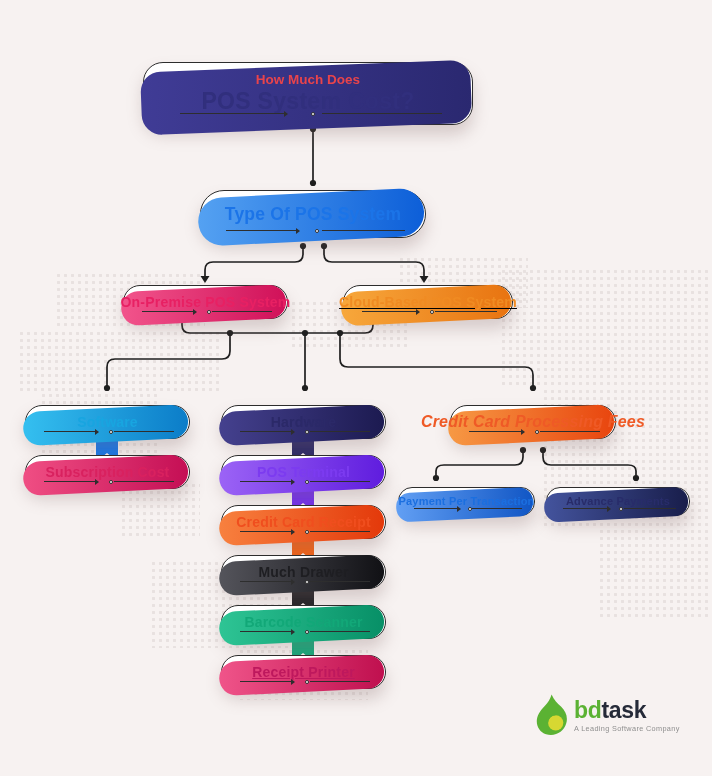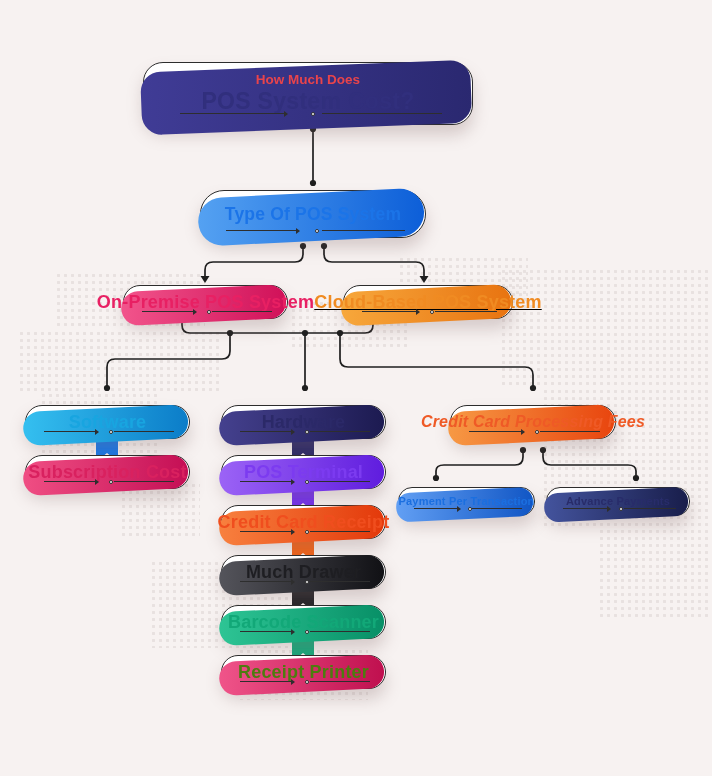--- a/index.html
+++ b/index.html
@@ -57,41 +57,41 @@
   .c-title{left:143px; top:62px; width:330px; height:63px; border-radius:20px;
     --g:linear-gradient(95deg,#403c96,#2a2870);}
   .c-title::before{transform:rotate(-2.2deg) translate(-2px,4px);}
   .c-title .eyebrow{color:#e8444b; font-size:13.5px; font-weight:700;}
   .c-title .heading{color:#312f7d; font-size:23px; font-weight:700; letter-spacing:.3px; margin-top:1px;}
   .c-title .decor{bottom:7px;}
   .c-type{left:200px; top:190px; width:226px; height:48px; border-radius:24px;
     --g:linear-gradient(95deg,#55a2f2,#0c5ed8);}
   .c-type .lbl{font-size:17.5px; color:#1b74e8;}
   .c-sm{width:165px; height:34px; border-radius:17px;}
-  .c-sm .lbl{font-size:18px;}
+  .c-sm .lbl{font-size:14px;}
   .c-onprem{left:123px; top:285px; --g:linear-gradient(95deg,#f2558c,#d01058);}
   .c-onprem .lbl{color:#e82063;}
   .c-cloud{left:343px; top:285px; width:170px;text-decoration:underline; --g:linear-gradient(95deg,#f7a83c,#e87310);}
   .c-cloud .lbl{color:#f08b22;}
   .c-software{left:25px; top:405px; --g:linear-gradient(95deg,#35c0f0,#0b7cc8);}
   .c-software .lbl{color:#18a5e0;}
   .c-subscription{left:25px; top:455px; --g:linear-gradient(95deg,#f04f84,#c40e54);}
   .c-subscription .lbl{color:#d9215f;}
   .c-hardware{left:221px; top:405px; --g:linear-gradient(95deg,#45418f,#1c1a50);}
   .c-hardware .lbl{color:#2b2968;}
   .c-posterm{left:221px; top:455px; --g:linear-gradient(95deg,#9c64f6,#5f1cde);}
   .c-posterm .lbl{color:#7c3bf0;}
   .c-ccr{left:221px; top:505px; --g:linear-gradient(95deg,#f8813f,#e3380a);}
   .c-ccr .lbl{color:#f04e1e;}
   .c-cash{left:221px; top:555px; --g:linear-gradient(95deg,#55555c,#101014);}
   .c-cash .lbl{color:#1e1e22;}
   .c-barcode{left:221px; top:605px; --g:linear-gradient(95deg,#2ec595,#078f66);}
   .c-barcode .lbl{color:#12a878;}
   .c-receipt{left:221px; top:655px; --g:linear-gradient(95deg,#f0558a,#bf0f4e);}
-  .c-receipt .lbl{color:#4d7c0f;}
+  .c-receipt .lbl{color:#be185d;text-decoration:underline;}
   .c-ccpf{left:450px; top:405px; width:166px; --g:linear-gradient(95deg,#f79a45,#e8440e);}
   .c-ccpf .lbl{color:#ef5a26; font-size:16px;font-style:italic;}
   .c-xs{height:29px; border-radius:14px;}
   .c-xs .lbl{font-size:11px;}
   .c-ppt{left:398px; top:487px; width:137px; --g:linear-gradient(95deg,#63a0f4,#1055c4);}
   .c-ppt .lbl{color:#1b6fe0;}
   .c-adv{left:546px; top:487px; width:144px; --g:linear-gradient(95deg,#44549e,#181d4a);}
   .c-adv .lbl{color:#282c6a;}
   
   .logo{position:absolute; left:536px; top:694px; z-index:2; display:flex; align-items:center; gap:5px;}
@@ -295,14 +295,27 @@
   <div class="card c-xs c-adv">
     <span class="lbl">Advance Payments</span>
     <span class="decor">
       <i class="dl dl1"></i>
         <i class="darr"></i>
         <i class="dcirc"></i>
         <i class="dl dl2"></i>
     </span>
   </div>
 
+  <div class="logo">
+    <svg width="33" height="43" viewBox="0 0 36 46">
+      <path fill="#5bb233" d="M17 0 C19.5 6 23.5 9.5 27.5 13.5 C32.5 18.5 35 24.5 33 31.5 C30.5 40.5 21 46.5 11 43.5 C4 41.2 0 34 1 27 C2 21 6 16 10 12 C13 9 15.5 5 17 0 Z"></path>
+      <circle cx="21.5" cy="31" r="8.3" fill="#d7d832"></circle>
+      <path fill="#5bb233" d="M21.5 22.7 A8.3 8.3 0 0 0 13.2 31 L10.5 31 A11 11 0 0 1 21.5 20 Z"></path>
+    </svg>
+    <div class="logo-text">
+      <div class="logo-name">
+        <span class="logo-bd">bd</span><span class="logo-task">task</span>
+      </div>
+      <div class="logo-tagline">A Leading Software Company</div>
+    </div>
+  </div>
 
 </div>
 
 </body></html>

